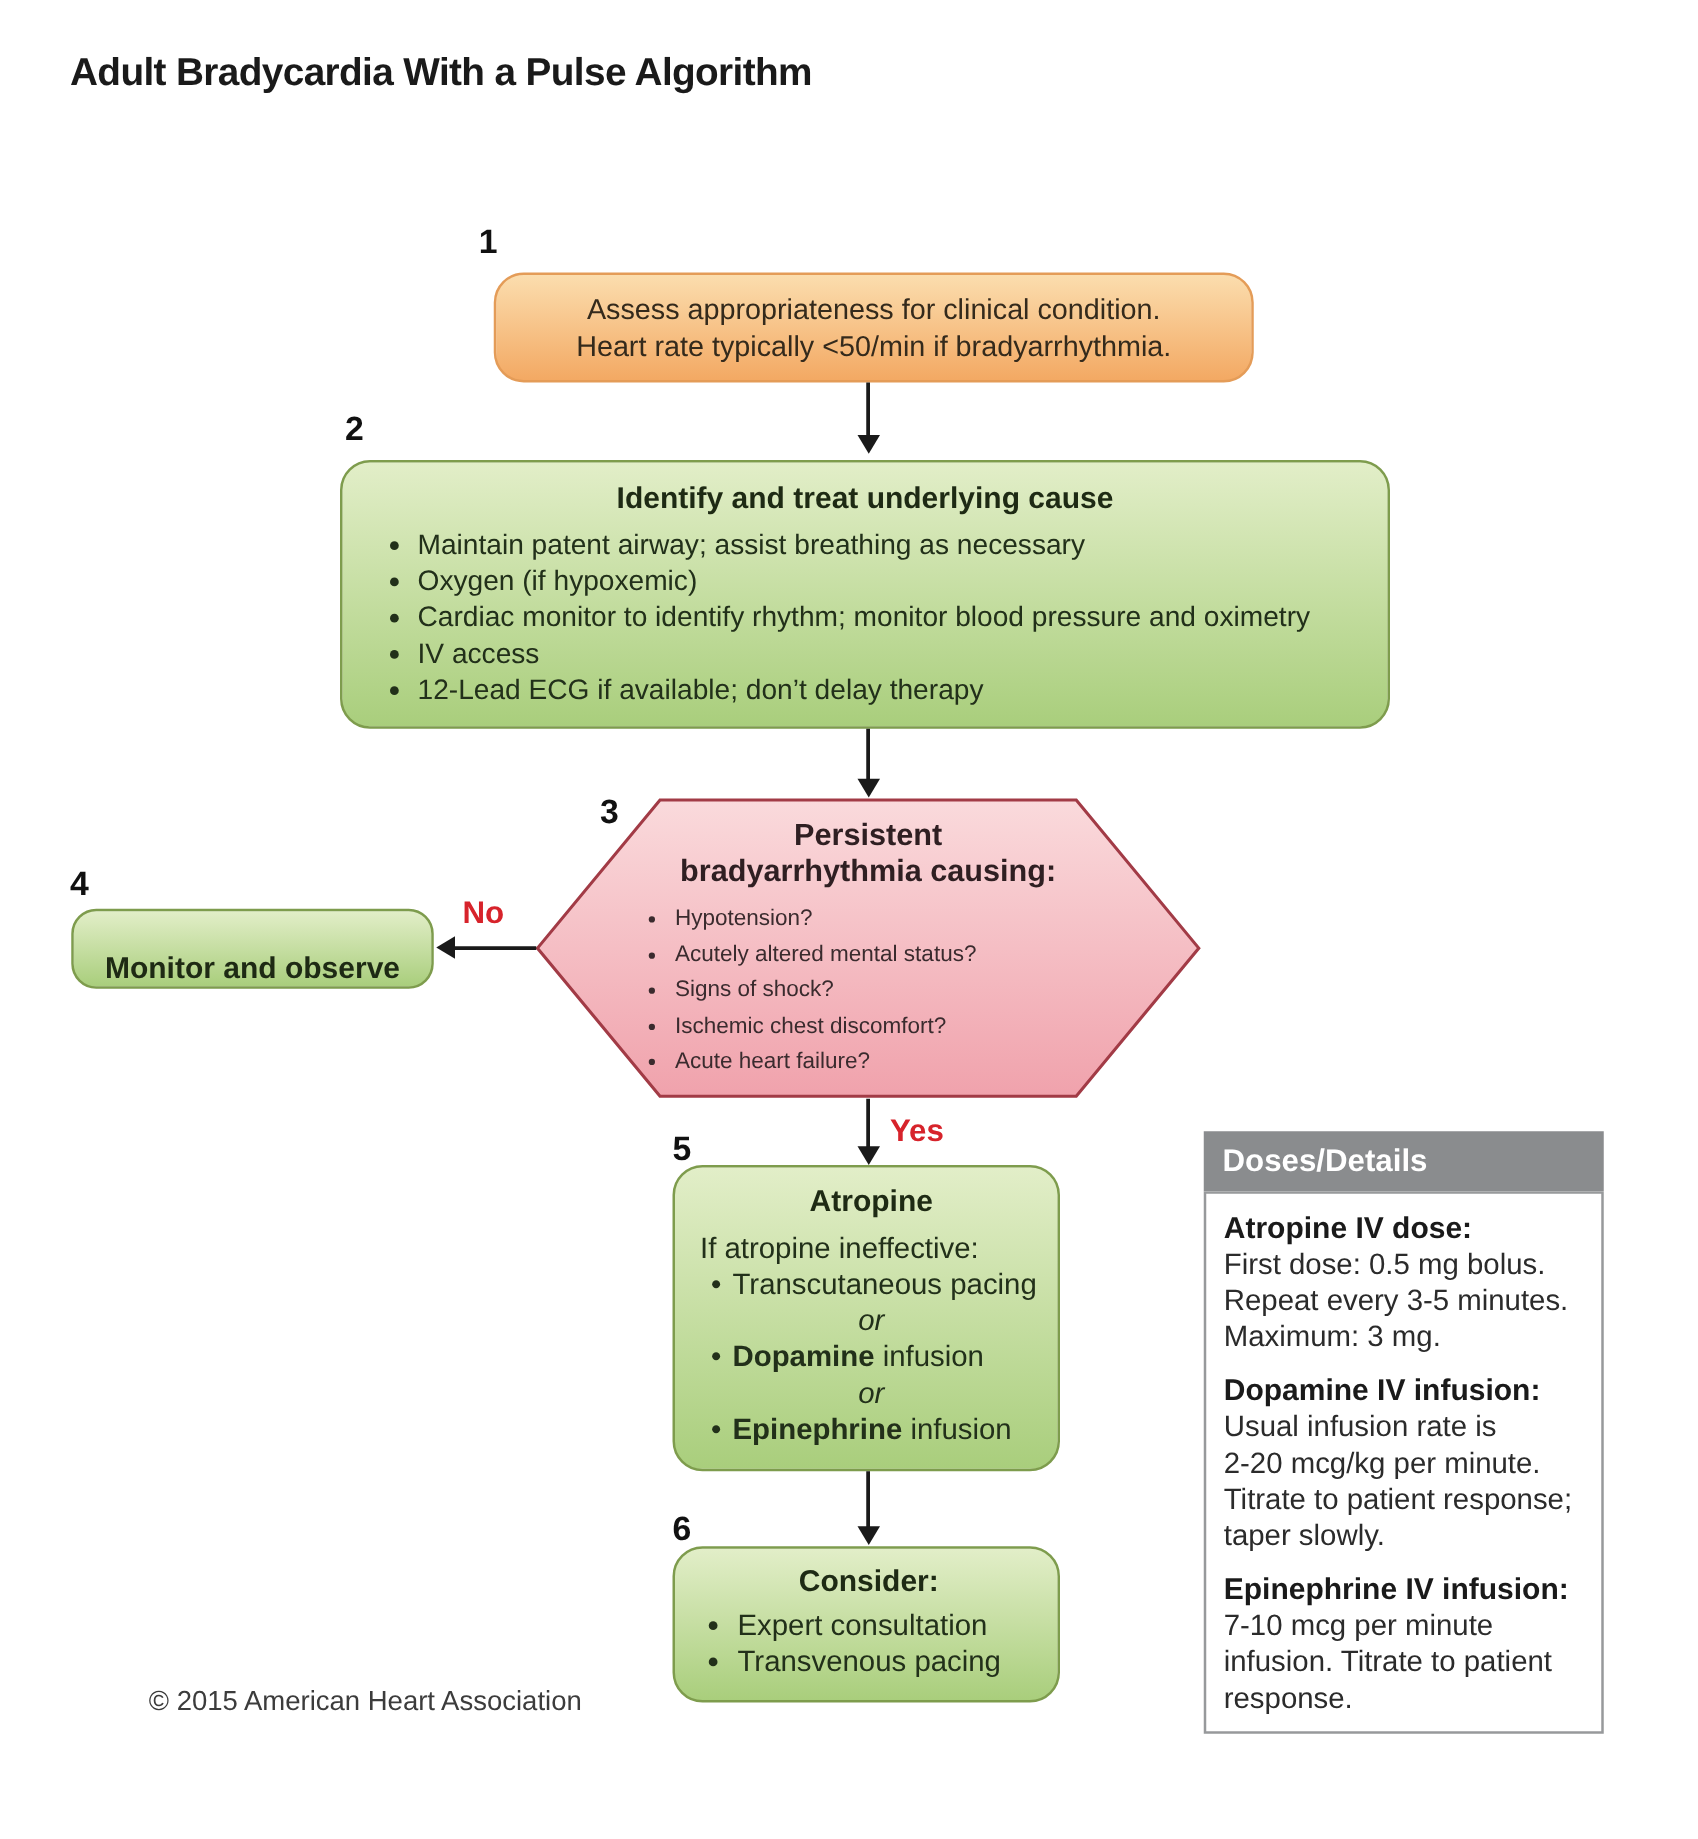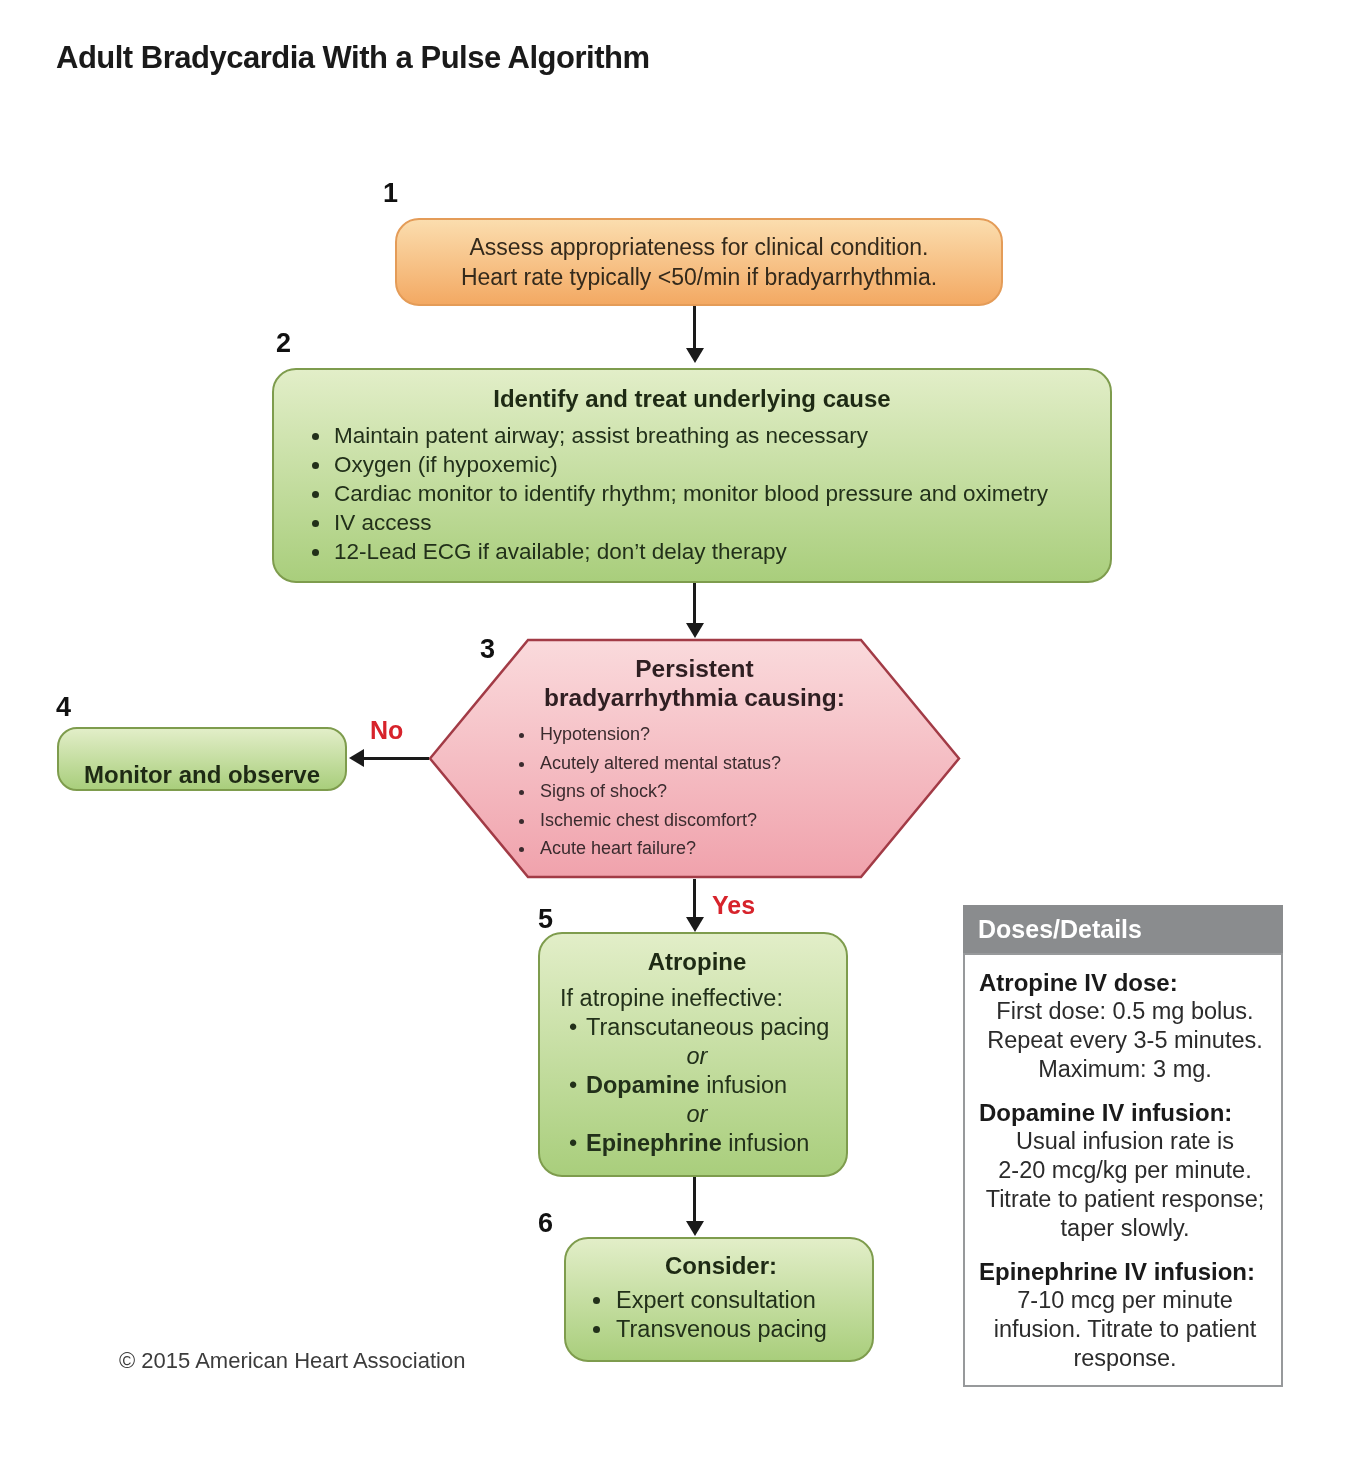--- a/index.html
+++ b/index.html
@@ -61,21 +61,21 @@
     left:963px; top:905px; width:320px; height:48px; box-sizing:border-box;
     background:var(--panel_header_bg); color:#fff; font-size:25px; font-weight:bold;
     display:flex; align-items:center; padding-left:15px;
   }
   .doses-body{
     left:963px; top:953px; width:320px; min-height:420px; box-sizing:border-box;
     background:#fff; border:2px solid var(--panel_border);
     padding:14px 10px 12px 14px;
   }
   .dose-heading{margin:0; font-size:24px; font-weight:bold; color:#1a1a1a; line-height:28px;}
-  .dose-body{margin:0 0 15px 0; font-size:23.5px; line-height:29px; color:#2b2b2b;text-align:center;}
+  .dose-body{margin:0 0 15px 0; font-size:23.5px; line-height:29px; color:#2b2b2b;}
   .copyright{left:119px; top:1348px; font-size:22px; color:#3c3c3c;}
 </style>
 </head>
 <body>
 
 <div class="canvas">
 
   <h1 class="abs page-title">Adult Bradycardia With a Pulse Algorithm</h1>
 
   <div class="abs step-num" style="left:383px; top:180px;">1</div>
@@ -147,21 +147,21 @@
     <p class="five-line or-line">or</p>
     <p class="five-line"><span class="b-dot">•</span><b>Dopamine</b><span> infusion</span></p>
     <p class="five-line or-line">or</p>
     <p class="five-line"><span class="b-dot">•</span><b>Epinephrine</b><span> infusion</span></p>
   </div>
 
   <div class="abs vline" style="left:693px; top:1177px; height:46px;"></div>
   <div class="abs head-down" style="left:686px; top:1221px;"></div>
 
   <div class="abs step-num" style="left:538px; top:1210px;">6</div>
-  <div class="abs node node-green" style="left:538px; top:1237px; width:310px; height:125px; padding:13px 12px 10px 16px;margin-left:26px;">
+  <div class="abs node node-green" style="left:538px; top:1237px; width:310px; height:125px; padding:13px 12px 10px 16px;">
     <p class="node-title" style="margin-bottom:6px;">Consider:</p>
     <ul class="blist" style="margin-top:2px; padding-left:32px;">
       <li style="font-size:23.5px;">Expert consultation</li>
       <li style="font-size:23.5px;">Transvenous pacing</li>
     </ul>
   </div>
 
   <div class="abs doses-header">
     <span>Doses/Details</span>
   </div>

